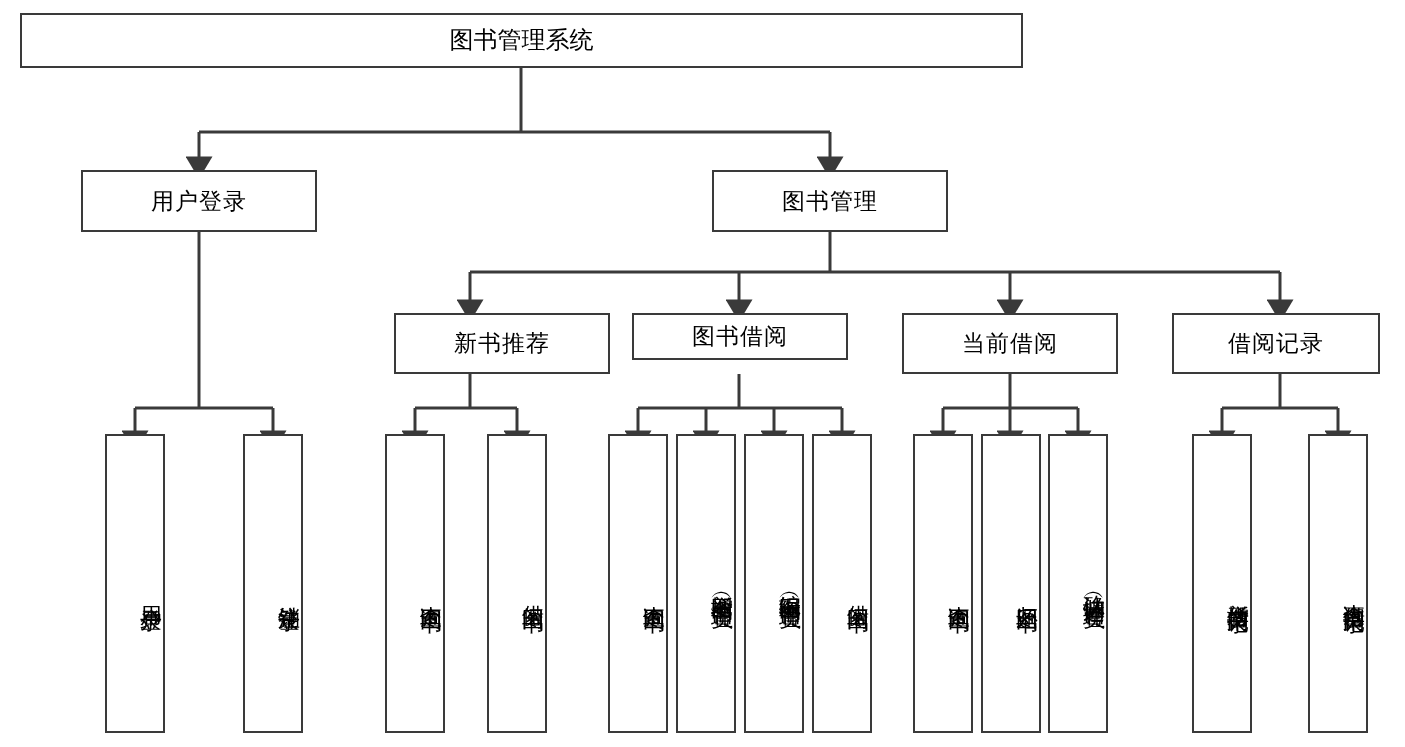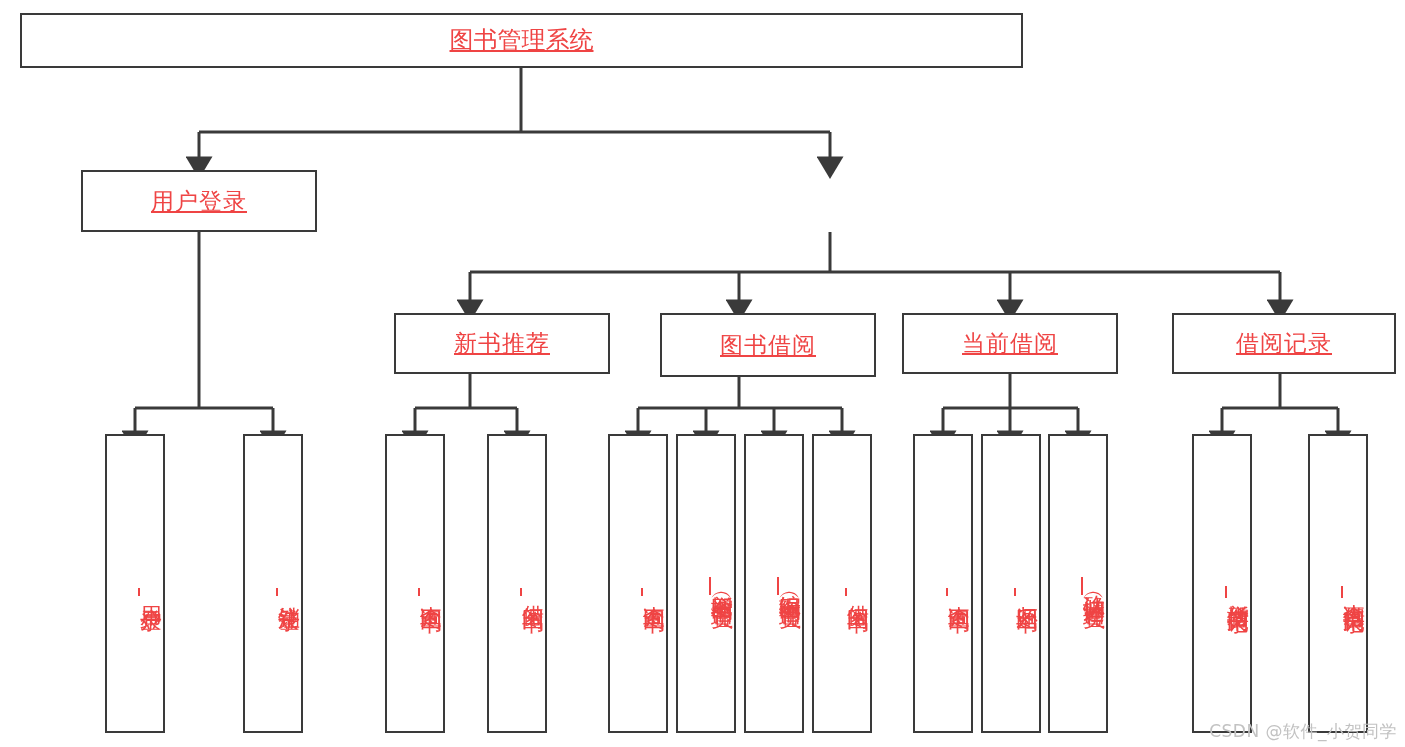--- a/index.html
+++ b/index.html
@@ -26,24 +26,23 @@
     pointer-events: none;
   }
   .node {
     position: absolute;
     box-sizing: border-box;
     background: #ffffff;
     border: 2.5px solid #3a3a3a;
     display: flex;
     align-items: center;
     justify-content: center;
-    color: #ef4444;
+    color: #000000;
     line-height: 1.08;
     text-align: center;
-    text-decoration: underline;
   }
   .node.h {
     font-size: 23px;
     letter-spacing: 1px;
   }
   .node.root {
     font-size: 24px;
   }
   .node.leaf {
     writing-mode: vertical-rl;
@@ -128,31 +127,34 @@
     </g>
   </svg>
 
   <div class="node root" style="left:20px; top:13px; width:1003px; height:55px;">
     <span>图书管理系统</span>
   </div>
 
   <div class="node h" style="left:81px; top:170px; width:236px; height:62px;">
     <span>用户登录</span>
   </div>
+  <div class="node h" style="left:712px; top:170px; width:236px; height:62px;">
+    <span>图书管理</span>
+  </div>
 
   <div class="node h" style="left:362px; top:313px; width:216px; height:61px;margin-left:32px;">
     <span>新书推荐</span>
   </div>
-  <div class="node h" style="left:660px; top:313px; width:216px; height:64px;">
+  <div class="node h" style="left:632px; top:313px; width:216px; height:47px;">
     <span>图书借阅</span>
   </div>
   <div class="node h" style="left:902px; top:313px; width:216px; height:61px;text-align:center;">
     <span>当前借阅</span>
   </div>
-  <div class="node h" style="left:1172px; top:313px; width:224px; height:61px;">
+  <div class="node h" style="left:1172px; top:313px; width:208px; height:61px;">
     <span>借阅记录</span>
   </div>
 
   <div class="node leaf" style="left:105px; top:434px; width:60px; height:299px;">
     <span>用户登录</span>
   </div>
   <div class="node leaf" style="left:243px; top:434px; width:60px; height:299px;">
     <span>注销登录</span>
   </div>
 
@@ -186,15 +188,14 @@
     <span>确认归还（管理员）</span>
   </div>
 
   <div class="node leaf" style="left:1192px; top:434px; width:60px; height:299px;">
     <span>新增借阅记录</span>
   </div>
   <div class="node leaf" style="left:1308px; top:434px; width:60px; height:299px;">
     <span>查询借阅记录</span>
   </div>
 
-  <div class="watermark">CSDN @软件_小贺同学</div>
 
 </div>
 
 </body></html>

